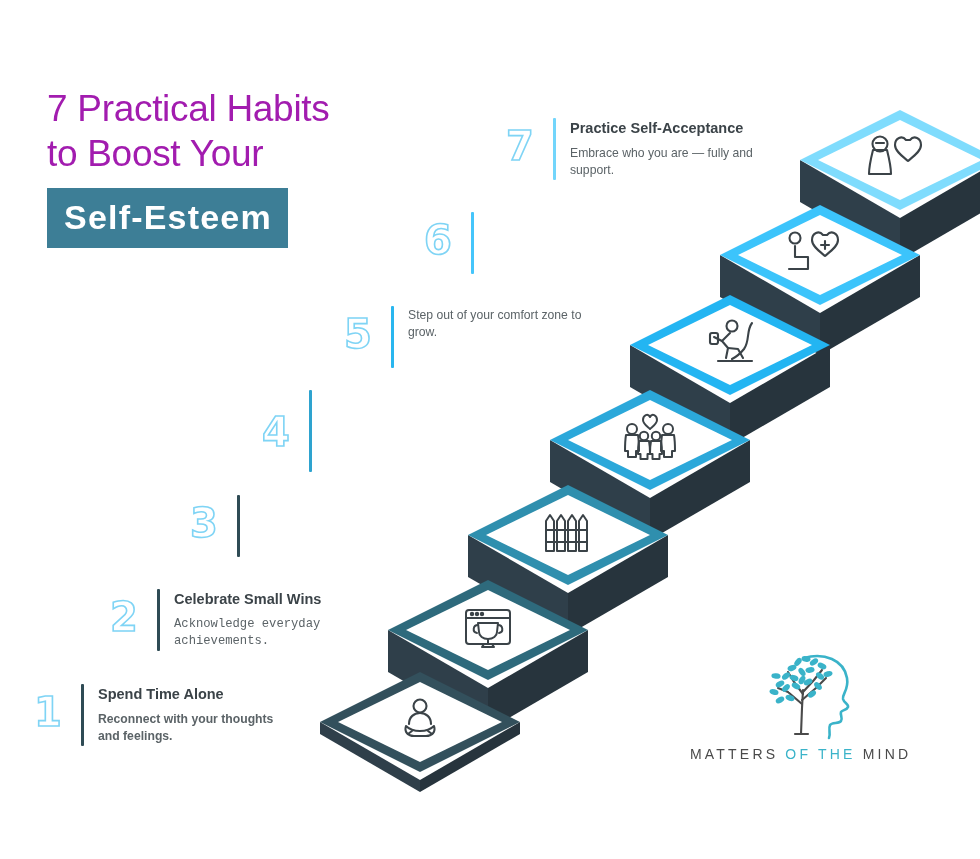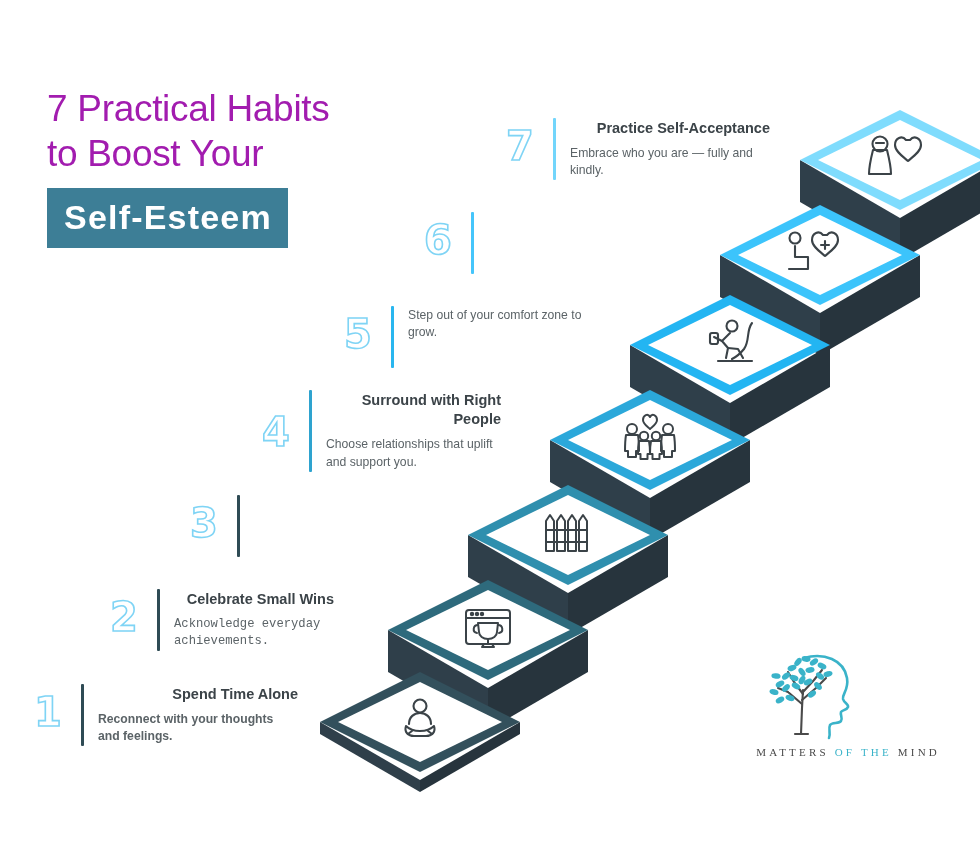--- a/index.html
+++ b/index.html
@@ -34,35 +34,34 @@
     -webkit-text-stroke:1.6px #7fd4f5;
     color:transparent;
     font-family:"DejaVu Sans", sans-serif;
     width:46px; text-align:center; flex:none;
     padding-top:8px;
   }
   .step-rule { width:3px; flex:none; margin:0 14px 0 10px; border-radius:1px; }
   .step-body { padding-top:1px; }
   .step-title {
     font-size:14.5px; font-weight:700; color:#3b4348;
-    line-height:1.32; margin-bottom:7px;text-align:right;
+    line-height:1.32; margin-bottom:7px;
   }
   .step-desc {
     font-size:12.2px; font-weight:400; color:#5b6367;
     line-height:1.42;
   }
 
   
   #logo { position:absolute; left:690px; top:648px; width:250px; height:125px; }
   #logo-mark { position:absolute; left:56px; top:0; width:135px; height:92px; }
   #logo-text {
-    position:absolute; left:0; top:98px; width:250px; text-align:right;
-    font-size:11px; letter-spacing:3.2px; font-weight:400; color:#4a4a4a;
+    position:absolute; left:0; top:98px; width:250px; text-align:left;
+    font-size:14px; letter-spacing:3.2px; font-weight:400; color:#4a4a4a;
     white-space:nowrap;
-    font-family:Liberation Serif, serif;
   }
   #logo-text .teal { color:#3ab3c9; }
 </style>
 </head>
 <body>
 
 <svg id="canvas" viewBox="0 0 980 859">
   <defs>
 
     <g id="iso-block">
@@ -182,44 +181,40 @@
   <div id="badge">
     <span id="badge-text">Self-Esteem</span>
   </div>
 </div>
 
 <div class="step-text" style="left:497px; top:118px; width:300px;">
   <div class="step-num">7</div>
   <div class="step-rule" style="height:62px; background:#72d5fb;"></div>
   <div class="step-body">
     <div class="step-title">Practice Self-Acceptance</div>
-    <div class="step-desc" style="width:200px;">Embrace who you are — fully and kindly.</div>
+    <div class="step-desc" style="width:200px;">Embrace who you are — fully and support.</div>
   </div>
 </div>
 
 <div class="step-text" style="left:415px; top:212px; width:300px;">
   <div class="step-num">6</div>
   <div class="step-rule" style="height:62px; background:#45c5fb;"></div>
 </div>
 
 <div class="step-text" style="left:335px; top:306px; width:300px;">
   <div class="step-num">5</div>
   <div class="step-rule" style="height:62px; background:#29b6ef;"></div>
   <div class="step-body">
     <div class="step-desc" style="width:195px;">Step out of your comfort zone to grow.</div>
   </div>
 </div>
 
 <div class="step-text" style="left:253px; top:390px; width:300px;">
   <div class="step-num" style="padding-top:22px;">4</div>
   <div class="step-rule" style="height:82px; background:#2ea3cf;"></div>
-  <div class="step-body">
-    <div class="step-title" style="width:175px;">Surround with Right People</div>
-    <div class="step-desc" style="width:188px;">Choose relationships that uplift and support you.</div>
-  </div>
 </div>
 
 <div class="step-text" style="left:181px; top:495px; width:300px;">
   <div class="step-num">3</div>
   <div class="step-rule" style="height:62px; background:#2f4b55;"></div>
 </div>
 
 <div class="step-text" style="left:101px; top:589px; width:300px;">
   <div class="step-num">2</div>
   <div class="step-rule" style="height:62px; background:#2f4b55;"></div>

